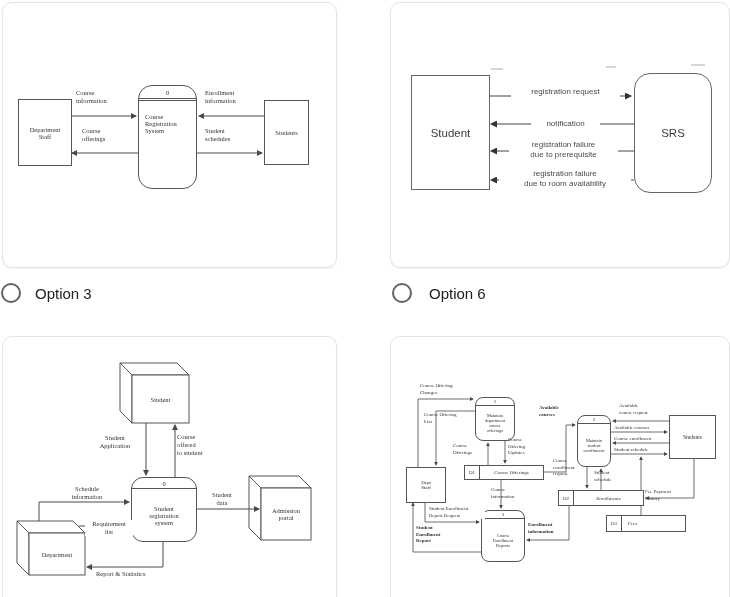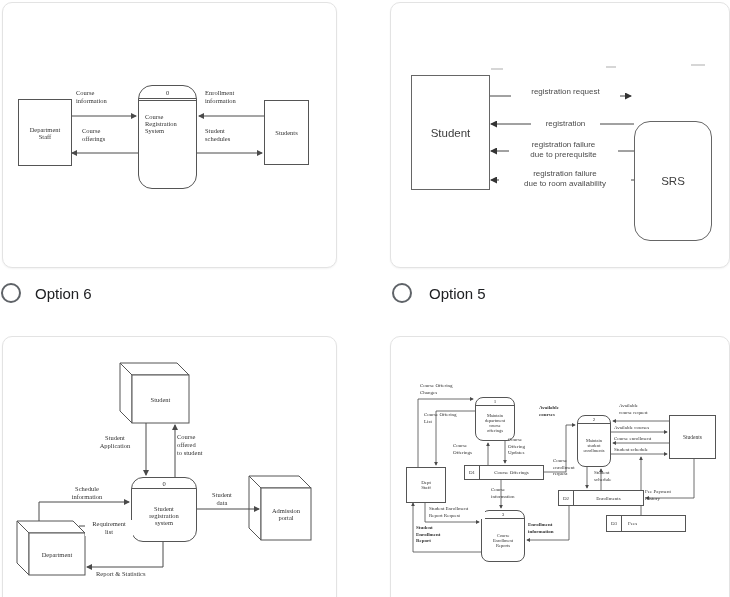--- a/index.html
+++ b/index.html
@@ -91,33 +91,33 @@
         <line x1="300" y1="62" x2="314" y2="62"></line>
       </g>
       <g stroke="#444" stroke-width="1" fill="none">
         <line x1="97" y1="93" x2="240" y2="93" marker-end="url(#a2)"></line>
         <line x1="243" y1="121" x2="100" y2="121" marker-end="url(#a2)"></line>
         <line x1="243" y1="148" x2="100" y2="148" marker-end="url(#a2)"></line>
         <line x1="243" y1="177" x2="100" y2="177" marker-end="url(#a2)"></line>
       </g>
     </svg>
     <div class="d2ent" style="left:20px; top:72px; width:77px; height:113px;">Student</div>
-    <div class="d2ent" style="left:243px; top:70px; width:76px; height:118px; border-radius:16px;margin-top:48px;">SRS</div>
+    <div class="d2ent" style="left:243px; top:70px; width:76px; height:118px; border-radius:16px;">SRS</div>
     <div class="d2lbl" style="left:120px; top:84px; width:105px;">registration request</div>
-    <div class="d2lbl" style="left:140px; top:116px; width:65px;">registration</div>
+    <div class="d2lbl" style="left:140px; top:116px; width:65px;">notification</div>
     <div class="d2lbl" style="left:118px; top:137px; width:105px;">registration failure
 due to prerequisite</div>
     <div class="d2lbl" style="left:108px; top:166px; width:128px;">registration failure
 due to room availability</div>
   </div>
 
   <div class="radio" style="left:1px; top:283px;"></div>
-  <div class="opt-label" style="left:35px; top:284px;">Option 6</div>
+  <div class="opt-label" style="left:35px; top:284px;">Option 3</div>
   <div class="radio" style="left:392px; top:283px;"></div>
-  <div class="opt-label" style="left:429px; top:284px;">Option 5</div>
+  <div class="opt-label" style="left:429px; top:284px;">Option 6</div>
 
   <div class="card" style="left:2px; top:336px; width:333px; height:280px;">
     <svg class="wires" width="333" height="262">
       <defs>
         <marker id="a3" markerWidth="6" markerHeight="6" refX="5" refY="3" orient="auto">
           <path d="M0,0 L6,3 L0,6 z" fill="#4a4a4a"></path>
         </marker>
       </defs>
       <g stroke="#555" stroke-width="1" fill="#fff">
 

